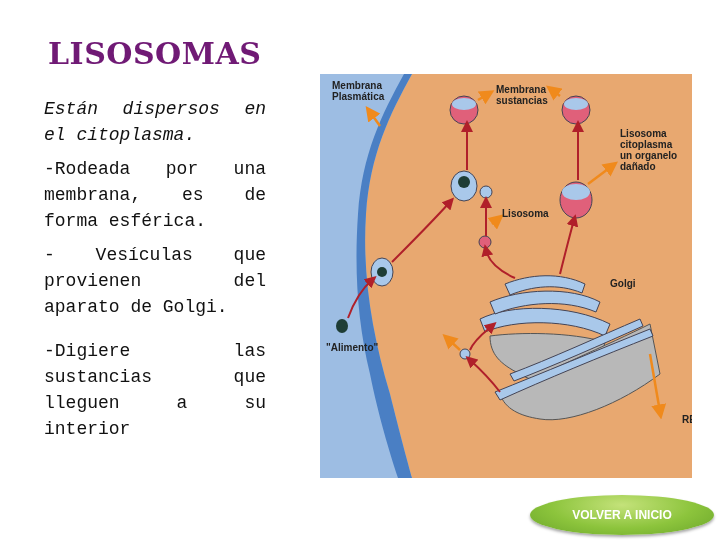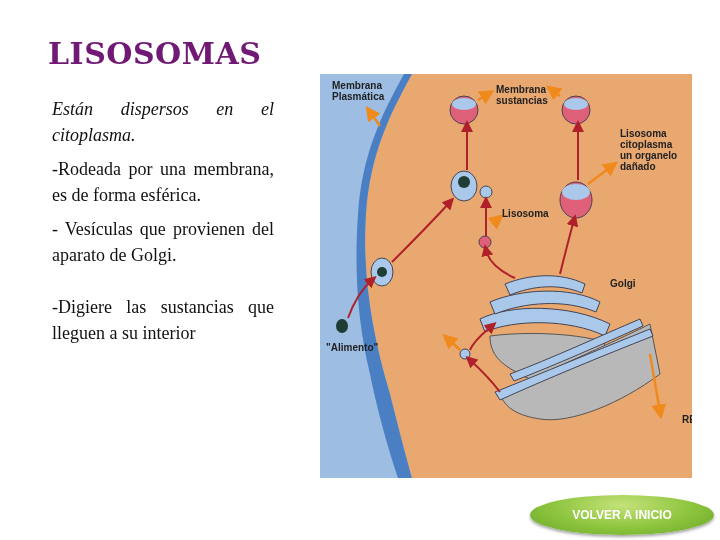--- a/index.html
+++ b/index.html
@@ -1,20 +1,20 @@
 <!DOCTYPE html>
 <html><head>
 <meta charset="utf-8">
 <style>
   html, body { margin:0; padding:0; }
   body { width:720px; height:540px; background:#ffffff; position:relative; overflow:hidden; font-family:"Liberation Sans", sans-serif; }
   .title { position:absolute; left:48px; top:36px; font-family:"DejaVu Serif", serif; font-weight:bold; font-size:30px; color:#701a75; letter-spacing:0.5px; }
-  .body-text { position:absolute; left:52px; top:96px; width:222px; font-family:Liberation Serif, serif; font-size:18px; line-height:26px; color:#111; text-align:justify; }
+  .body-text { position:absolute; left:44px; top:96px; width:222px; font-family:Liberation Mono, monospace; font-size:18px; line-height:26px; color:#111; text-align:justify; }
   .body-text p { margin:0 0 8px 0; }
-  .body-text p.gap { margin-top:26px; }
+  .body-text p.gap { margin-top:18px; }
   .italic { font-style:italic; }
   .diagram { position:absolute; left:320px; top:74px; width:372px; height:404px; background:#e8a870; overflow:hidden; }
   .lbl { position:absolute; font-family:"Liberation Sans", sans-serif; font-weight:bold; font-size:10px; line-height:11px; color:#222; }
   .btn { position:absolute; left:530px; top:495px; width:184px; height:40px; border-radius:50%;
          background:radial-gradient(ellipse at 50% 25%, #c4e27a 0%, #8cc43c 55%, #6aa52a 100%);
          box-shadow:0 2px 3px rgba(0,0,0,0.35); color:#fff; font-weight:bold; font-size:12px;
          display:flex; align-items:center; justify-content:center; cursor:pointer; }
 </style>
 </head>
 <body>

